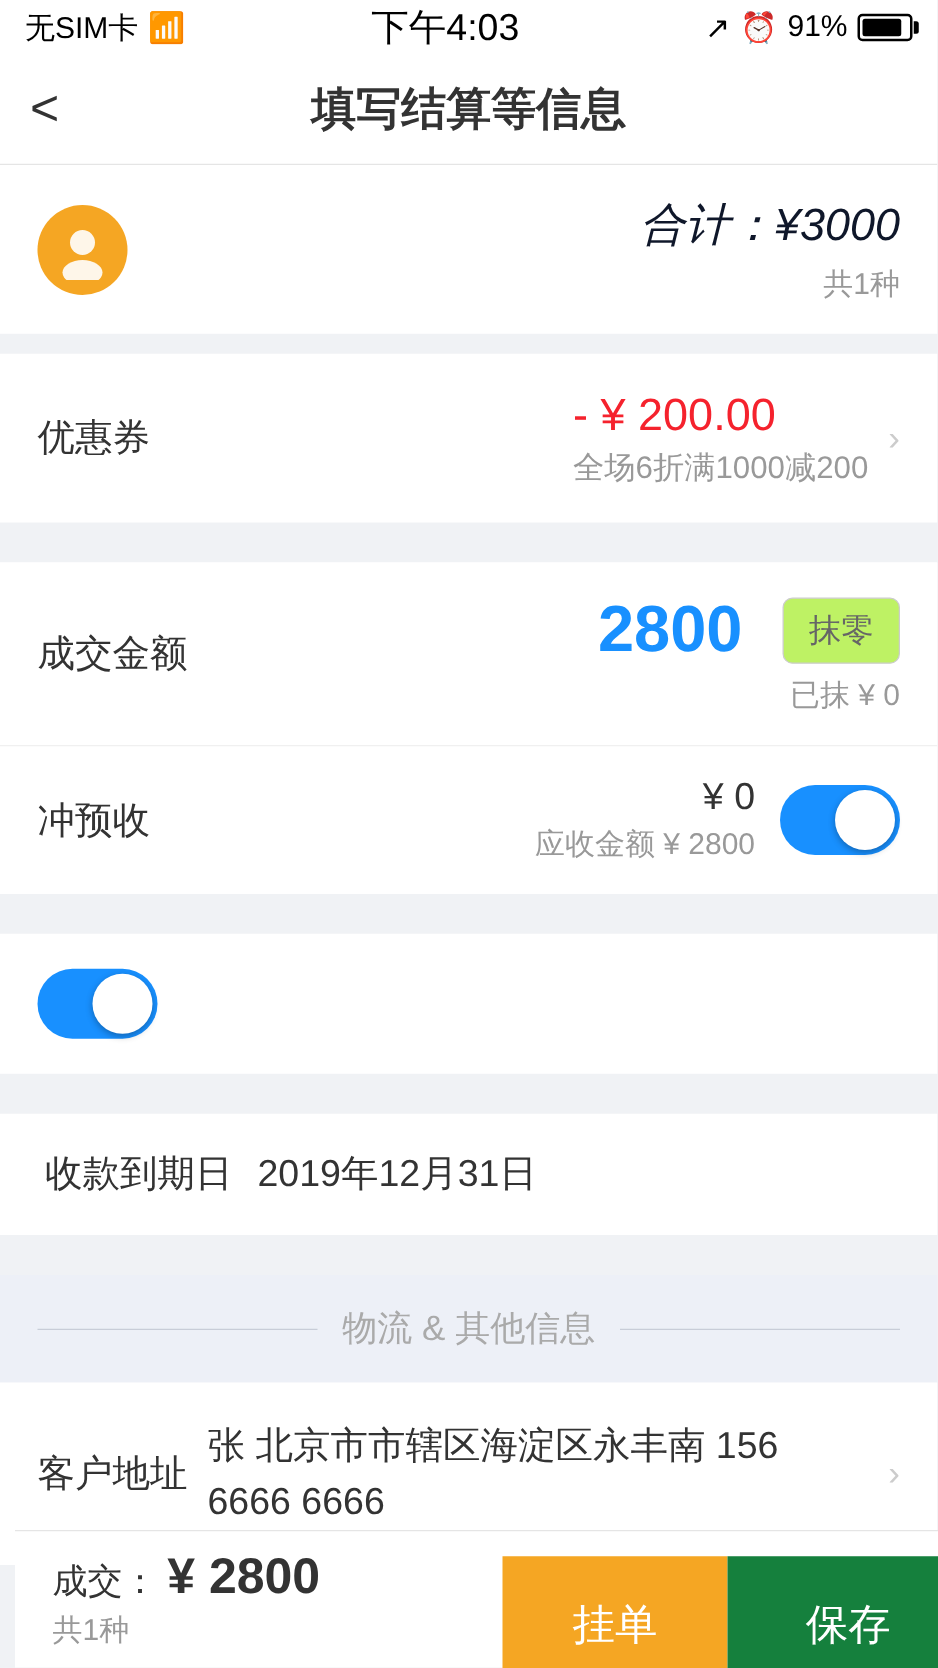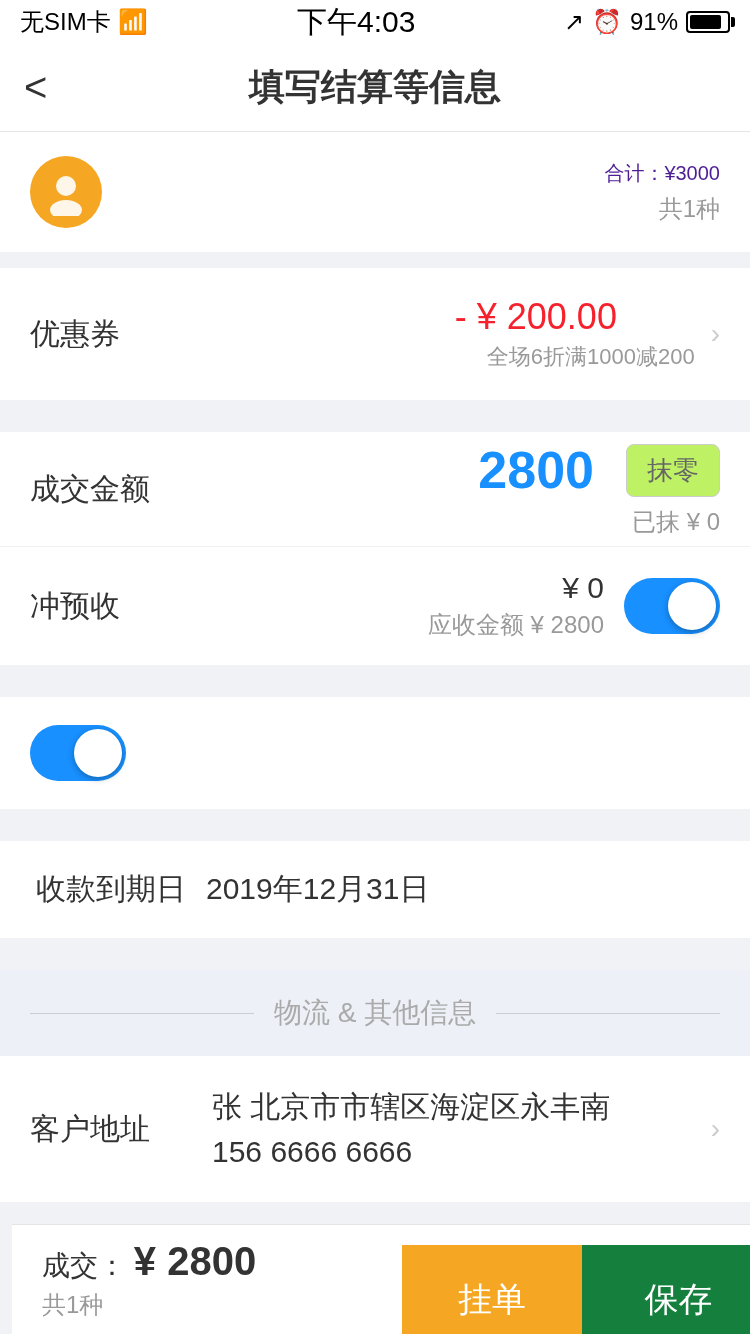--- a/index.html
+++ b/index.html
@@ -105,21 +105,21 @@
       display: flex;
       align-items: center;
       justify-content: center;
       overflow: hidden;
     }
     .avatar svg { width: 48px; height: 48px; }
     .customer-info { }
     .customer-phone { font-size: 32px; font-weight: 500; color: #333; }
     .customer-debt { font-size: 24px; color: #999; margin-top: 6px; }
     .customer-right { text-align: right; }
-    .customer-total { font-size: 20px; color: #4c1d95; font-weight: 500; }
+    .customer-total { font-size: 36px; color: #0f172a; font-weight: 500; font-style: italic; }
     .customer-count { font-size: 24px; color: #999; margin-top: 6px; }
 
     
     .section-divider {
       height: 16px;
       background: #f0f2f5;
     }
 
     
     .form-section {
@@ -134,29 +134,29 @@
       border-bottom: 1px solid #f0f0f0;
     }
     .form-row:last-child { border-bottom: none; }
     .row-label { font-size: 30px; color: #333; }
     .row-value-right {
       display: flex;
       align-items: center;
       gap: 16px;
     }
     .coupon-amount { font-size: 36px; color: #f5222d; font-weight: 500; }
-    .coupon-desc { font-size: 22px; color: #999; margin-top: 4px; margin-left: 32px; }
+    .coupon-desc { font-size: 25px; color: #999; margin-top: 4px; }
     .chevron-right {
       color: #ccc;
       font-size: 28px;
     }
 
     
     .amount-row {
-      padding: 8px 30px;
+      padding: 24px 30px;
       display: flex;
       align-items: center;
       justify-content: space-between;
       background: #fff;
     }
     .amount-label { font-size: 30px; color: #333; }
     .amount-right {
       display: flex;
       flex-direction: column;
       align-items: flex-end;
@@ -247,21 +247,20 @@
     }
     .logistics-title { font-size: 28px; color: #aaa; }
 
     
     .address-row {
       display: flex;
       align-items: center;
       justify-content: space-between;
       padding: 28px 30px;
       background: #fff;
-      gap: 46px;
     }
     .address-label { font-size: 30px; color: #333; min-width: 100px; }
     .address-value { font-size: 30px; color: #333; flex: 1; margin: 0 16px; line-height: 1.5; }
 
     
     .bottom-bar {
       position: fixed;
       bottom: 0;
       left: 12px;
       width: 750px;

